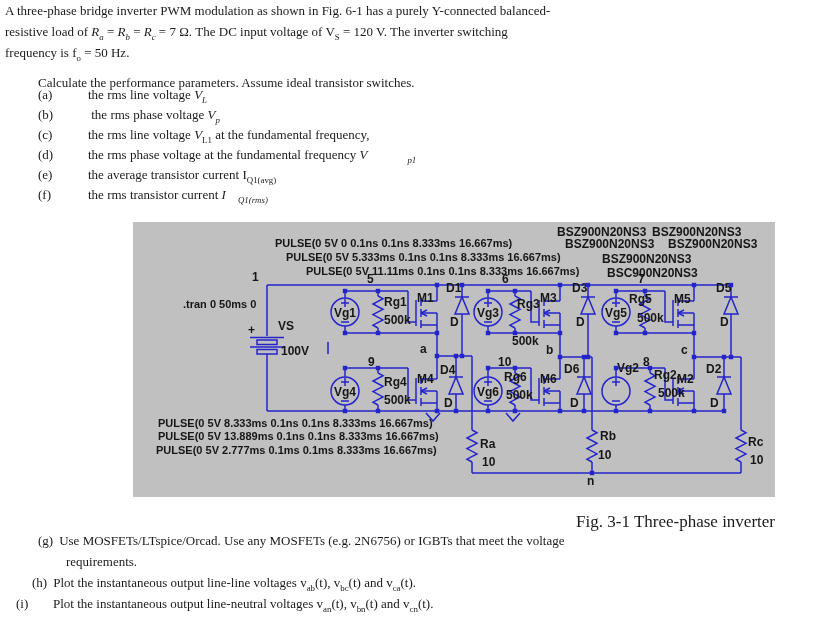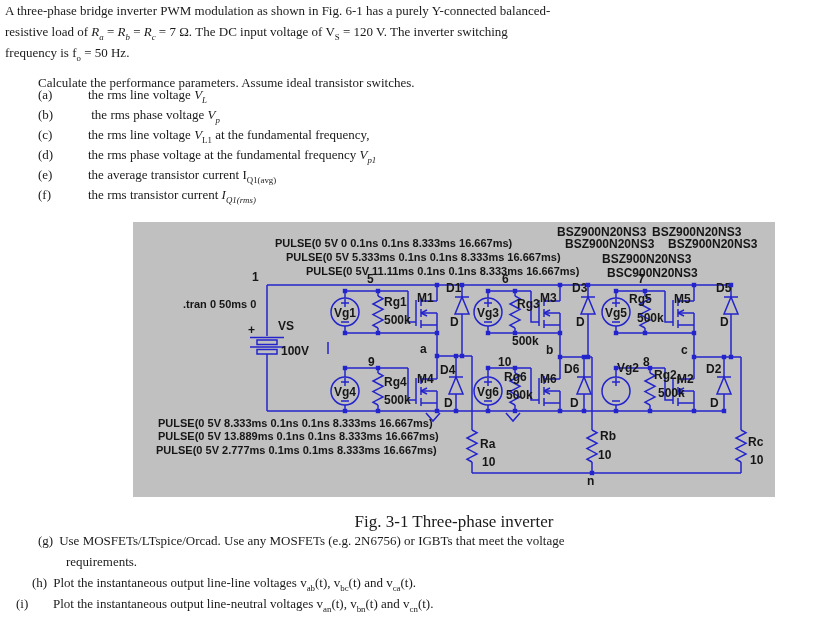--- a/index.html
+++ b/index.html
@@ -15,36 +15,36 @@
   #schem-box{
     position:absolute;left:133px;top:222px;width:642px;height:275px;
     background:#c0c0c0;
   }
   #schem{position:absolute;left:0;top:0;}
   .w{stroke:#2424cc;fill:none;stroke-width:1.5;}
   .dt{fill:#2424cc;stroke:none;}
   #schem text{fill:#161616;}
   .s11{font:bold 11px "Liberation Sans",sans-serif;}
   .s12{font:bold 12px "Liberation Sans",sans-serif;}
-  .caption{position:absolute;left:133px;top:512px;width:642px;text-align:center;font-size:17px;}
+  .caption{position:absolute;left:133px;top:512px;width:642px;text-align:right;font-size:17px;}
 </style>
 </head>
 <body>
 
 <div class="tline" style="left:5px;top:3px">A three-phase bridge inverter PWM modulation as shown in Fig. 6-1 has a purely Y-connected balanced-</div>
 <div class="tline" style="left:5px;top:24px">resistive load of <span style="font-style: italic;">R</span><sub style="font-style: italic;">a</sub> = <span style="font-style: italic;">R</span><sub style="font-style: italic;">b</sub> = <span style="font-style: italic;">R</span><sub style="font-style: italic;">c</sub> = 7 Ω. The DC input voltage of V<sub>S</sub> = 120 V. The inverter switching</div>
 <div class="tline" style="left:5px;top:45px">frequency is f<sub>o</sub> = 50 Hz.</div>
 <div class="tline" style="left:38px;top:75px">Calculate the performance parameters. Assume ideal transistor switches.</div>
 
 <div class="tline" style="left:38px;top:87px"><span class="item-label">(a)</span><span>the rms line voltage <span style="font-style: italic;">V</span><sub style="font-style: italic;">L</sub></span></div>
 <div class="tline" style="left:38px;top:107px"><span class="item-label">(b)</span><span> the rms phase voltage <span style="font-style: italic;">V</span><sub style="font-style: italic;">p</sub></span></div>
 <div class="tline" style="left:38px;top:127px"><span class="item-label">(c)</span><span>the rms line voltage <span style="font-style: italic;">V</span><sub style="">L1</sub> at the fundamental frequency,</span></div>
-<div class="tline" style="left:38px;top:147px"><span class="item-label">(d)</span><span>the rms phase voltage at the fundamental frequency <span style="font-style: italic;">V</span><sub style="font-style: italic;">p1</sub></span></div>
+<div class="tline" style="left:38px;top:147px"><span class="item-label">(d)</span><span>the rms phase voltage at the fundamental frequency <span style="font-style: italic;">V</span><sub style="font-style: italic; margin-left: 40px;">p1</sub></span></div>
 <div class="tline" style="left:38px;top:167px"><span class="item-label">(e)</span><span>the average transistor current I<sub>Q1(avg)</sub></span></div>
-<div class="tline" style="left:38px;top:187px"><span class="item-label">(f)</span><span>the rms transistor current <span style="font-style: italic;">I</span><sub style="font-style: italic;">Q1(rms)</sub></span></div>
+<div class="tline" style="left:38px;top:187px"><span class="item-label">(f)</span><span>the rms transistor current <span style="font-style: italic;">I</span><sub style="font-style: italic; margin-left: 12px;">Q1(rms)</sub></span></div>
 
 <div id="schem-box">
   <svg id="schem" width="642" height="275" viewBox="133 222 642 275">
       <path d="M267,285 H731" class="w"></path>
       <path d="M267,285 V336" class="w"></path>
       <path d="M250,337.5 H284" class="w"></path>
       <rect x="257" y="340" width="20" height="4.5" class="w"></rect>
       <path d="M250,347 H284" class="w"></path>
       <rect x="257" y="349.5" width="20" height="4.5" class="w"></rect>
       <path d="M267,354 V411" class="w"></path>

